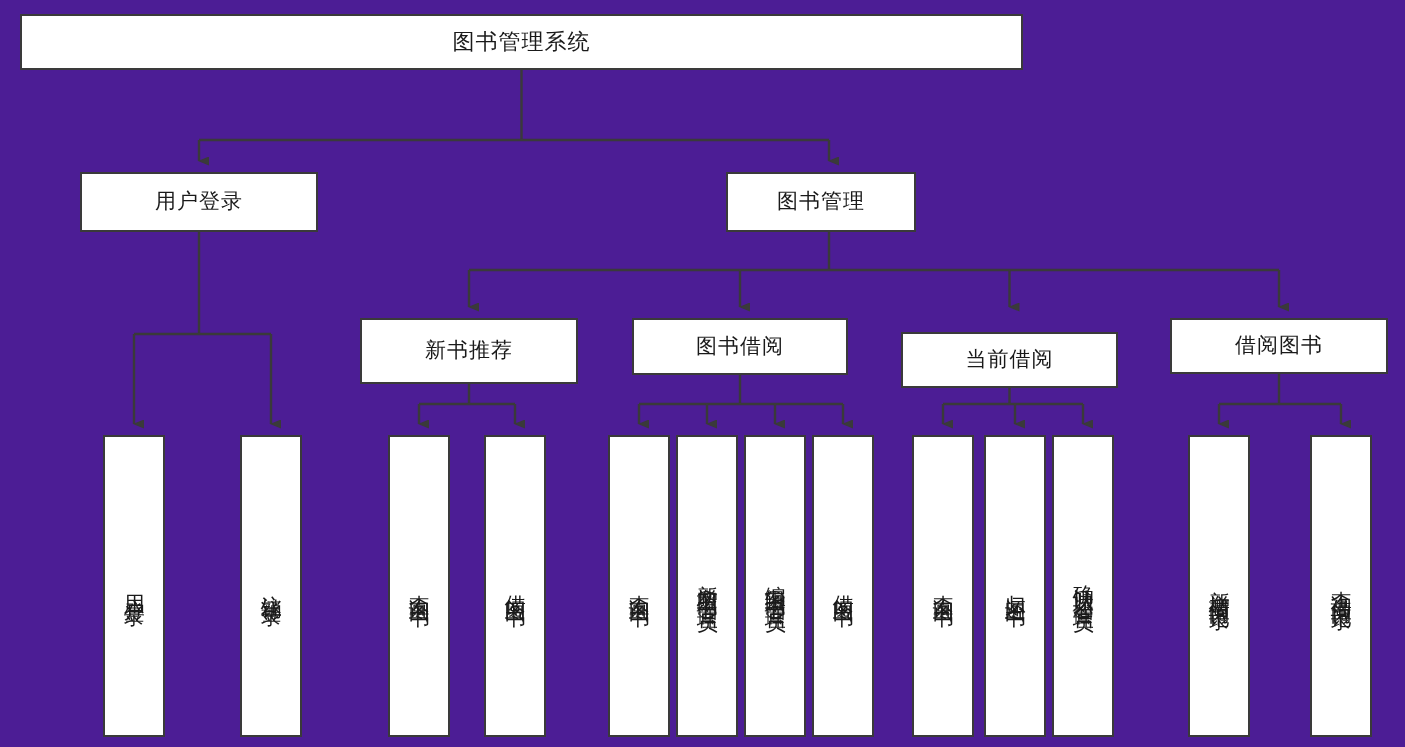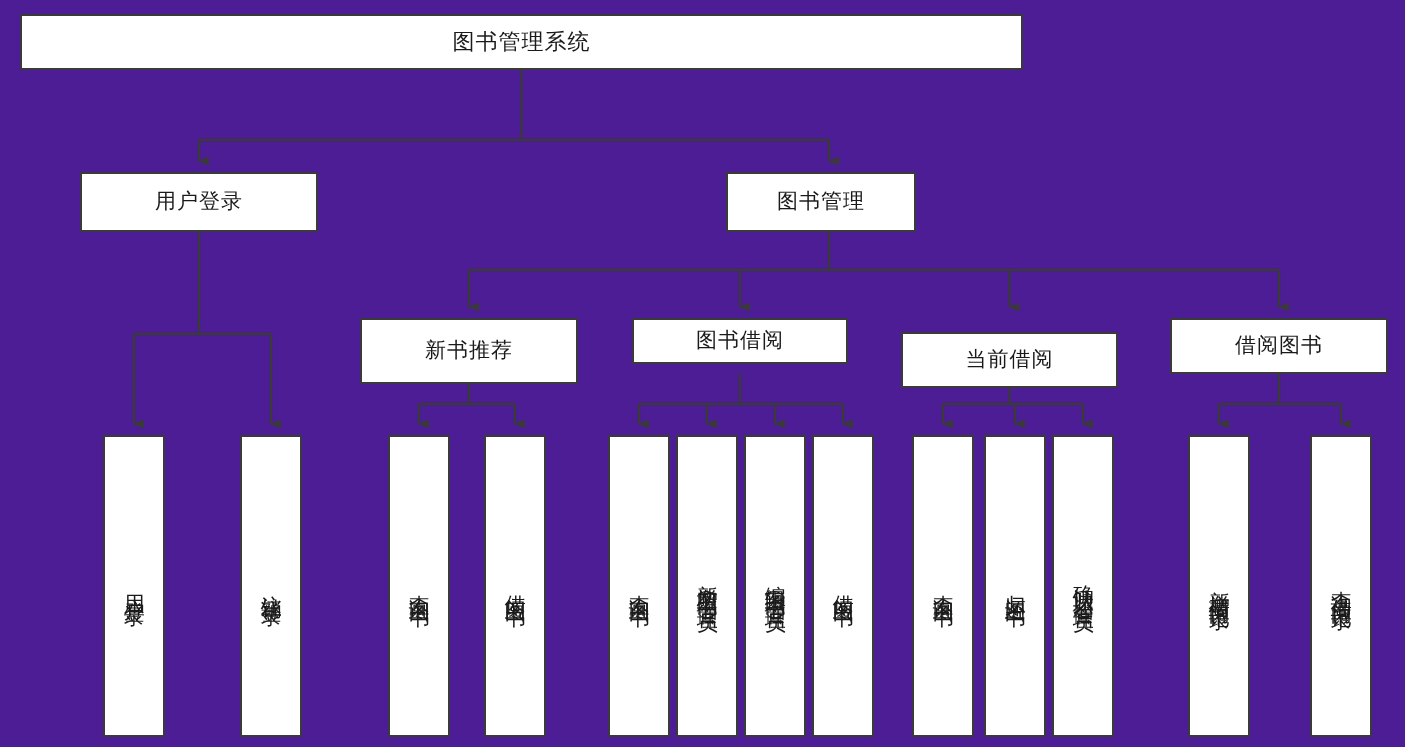--- a/index.html
+++ b/index.html
@@ -119,21 +119,21 @@
       </div>
       <div class="node node-h" style="left: 80px; top: 172px; width: 238px; height: 60px;">
         <span>用户登录</span>
       </div>
       <div class="node node-h" style="left: 710px; top: 172px; width: 190px; height: 60px; margin-left: 16px;">
         <span>图书管理</span>
       </div>
       <div class="node node-h" style="left: 360px; top: 318px; width: 218px; height: 66px;">
         <span>新书推荐</span>
       </div>
-      <div class="node node-h" style="left: 632px; top: 318px; width: 216px; height: 46px;">
+      <div class="node node-h" style="left: 632px; top: 318px; width: 216px; height: 57px;">
         <span>图书借阅</span>
       </div>
       <div class="node node-h" style="left: 901px; top: 332px; width: 217px; height: 56px;">
         <span>当前借阅</span>
       </div>
       <div class="node node-h" style="left: 1170px; top: 318px; width: 218px; height: 56px;">
         <span>借阅图书</span>
       </div>
       <div class="node node-v" style="left: 103px; top: 435px; width: 62px; height: 302px;">
         <span>用户登录</span>

